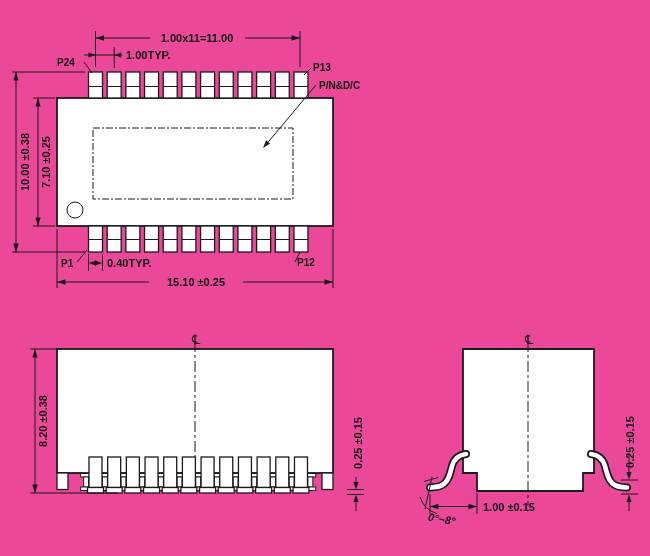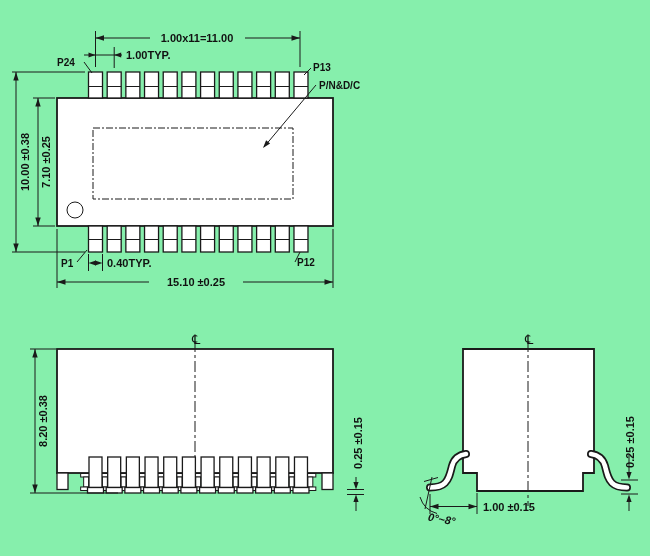--- a/index.html
+++ b/index.html
@@ -1,16 +1,16 @@
 <!DOCTYPE html>
 <html><head>
 <meta charset="utf-8">
 <style>
   html,body{margin:0;padding:0;background:#fff;}
-  .canvas{position:relative;width:650px;height:556px;background:#86efac;overflow:hidden;}
+  .canvas{position:relative;width:650px;height:556px;background:#ec4899;overflow:hidden;}
   svg{display:block;}
   .ol{stroke:#1a1a1a;stroke-width:1.8;fill:#ffffff;}       
   .ln{stroke:#1a1a1a;stroke-width:1;fill:none;}            
   .dash{stroke:#1a1a1a;stroke-width:1;fill:none;stroke-dasharray:11 3 3 3;}
   .dashed-rect{stroke:#1a1a1a;stroke-width:1;fill:none;stroke-dasharray:7 2 2 2;}
   .pin{fill:#ffffff;stroke:#1a1a1a;stroke-width:1.3;}
   .pin-thin{fill:#ffffff;stroke:#1a1a1a;stroke-width:1;}
   .arr{fill:#1a1a1a;stroke:none;}
   .dim{font-family:"Liberation Sans",sans-serif;font-weight:bold;font-size:11px;fill:#111;}
   .lbl{font-family:"Liberation Sans",sans-serif;font-weight:bold;font-size:10px;fill:#111;}

